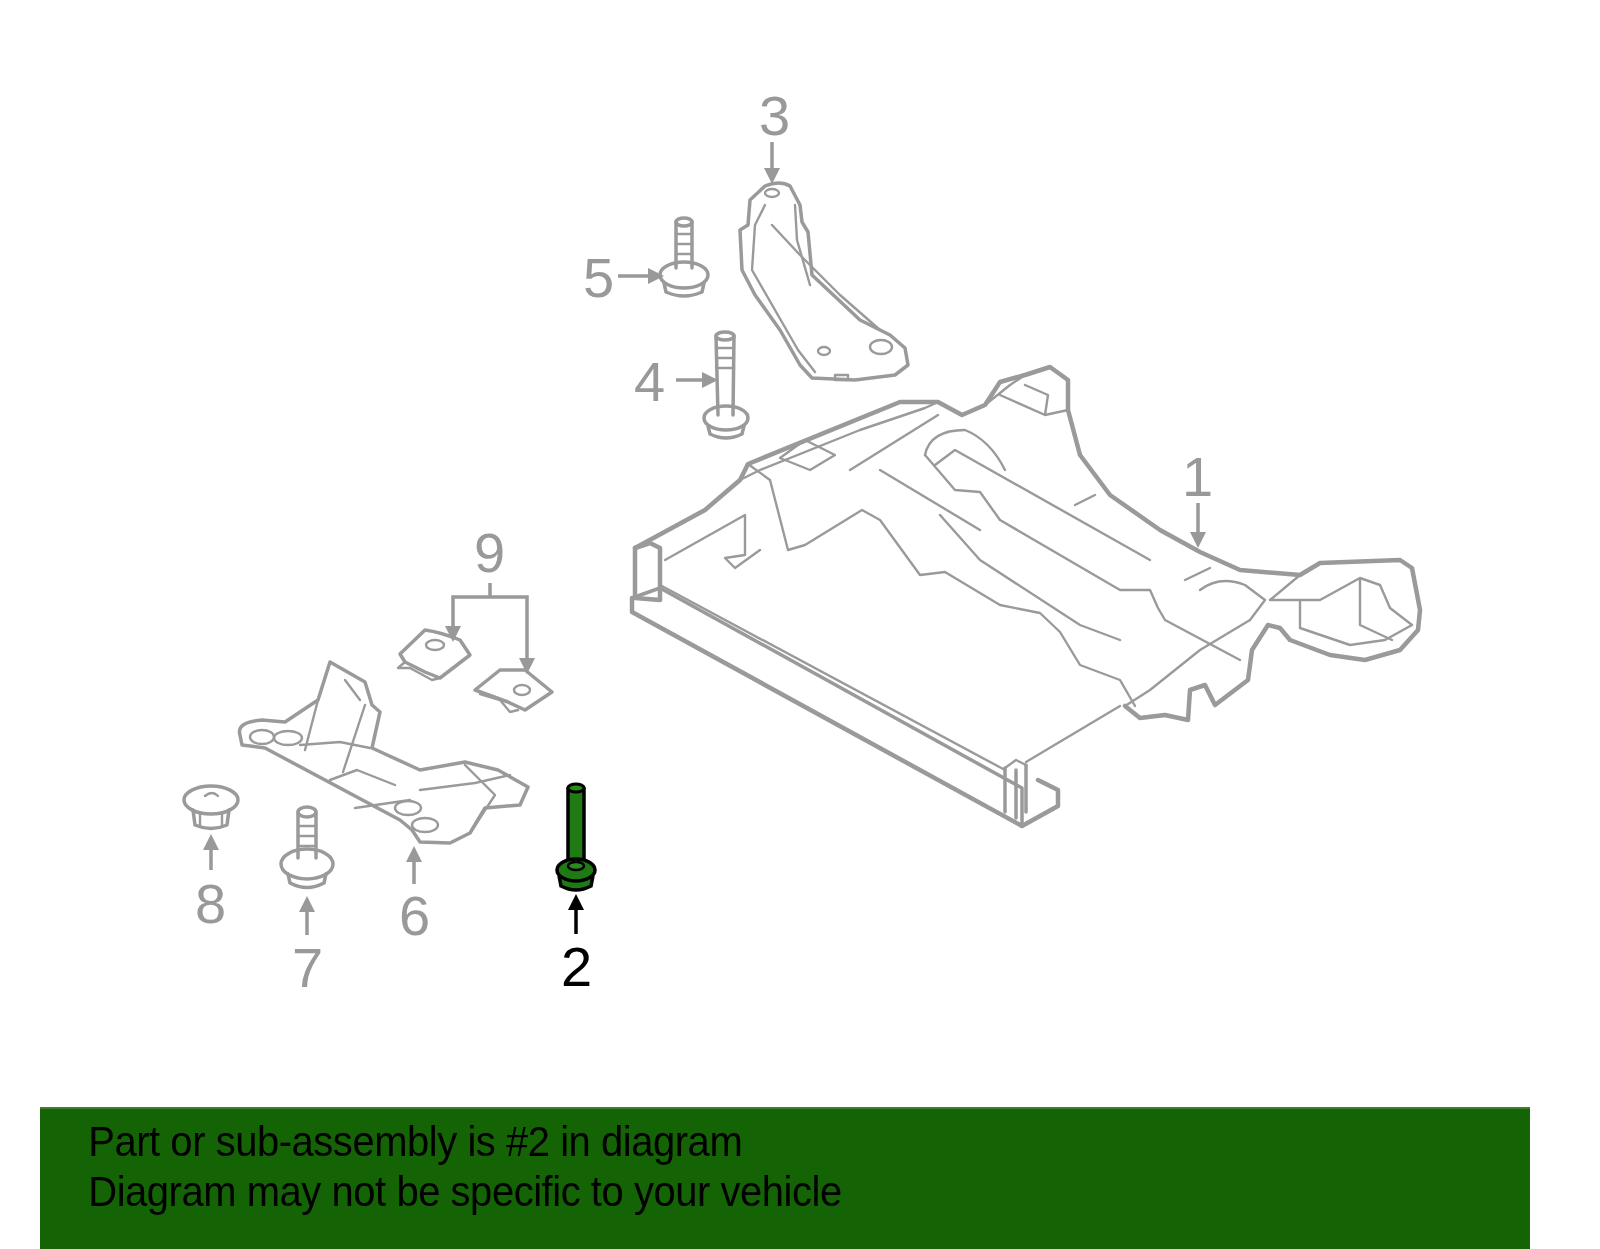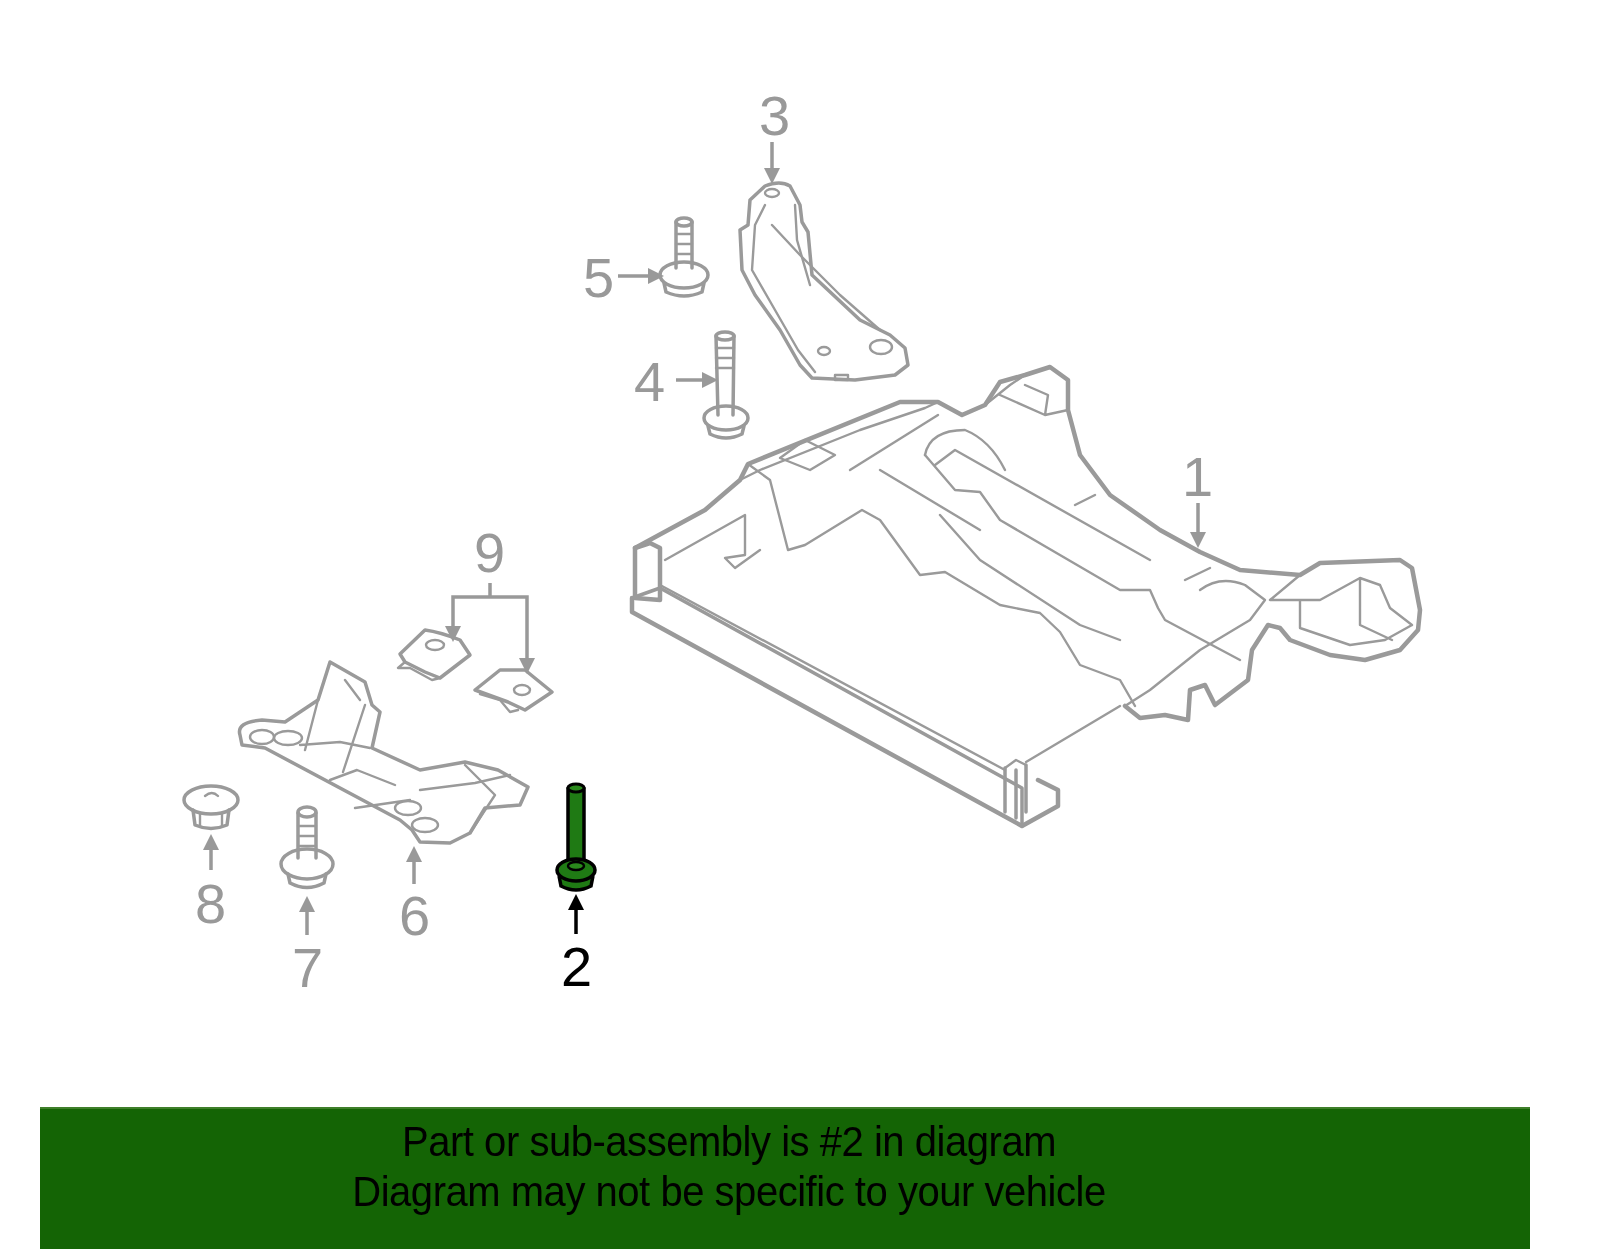--- a/index.html
+++ b/index.html
@@ -10,21 +10,21 @@
     .callout.active { fill: #000000; }
     .part { fill: none; stroke: #9a9a9a; stroke-width: 3.5; stroke-linejoin: round; stroke-linecap: round; }
     .part.thin { stroke-width: 2.4; }
     .part.thick { stroke-width: 4.5; }
     .leader { stroke: #999999; stroke-width: 3.5; fill: none; }
     .arrowhead { fill: #999999; }
     .leader.active { stroke: #000000; }
     .arrowhead.active { fill: #000000; }
     #banner { position: absolute; left: 40px; top: 1107px; width: 1490px; height: 142px;
               background: #146405; border-top: 2px solid #3f7f2a; box-sizing: border-box;
-              text-align: center; color: #000000; }
+              text-align: left; color: #000000; }
     #banner .line { font-family: "Liberation Sans", sans-serif; font-size: 43px; line-height: 48px;
                     letter-spacing: -0.5px; transform: scaleX(0.93); }
     #banner .l1 { position: absolute; left: 0; width: 1378px; top: 8px; }
     #banner .l2 { position: absolute; left: 0; width: 1378px; top: 58px; }
   </style>
 </head>
 <body>
 
 <svg id="diagram" viewBox="0 0 1600 1100" xmlns="http://www.w3.org/2000/svg">
 

